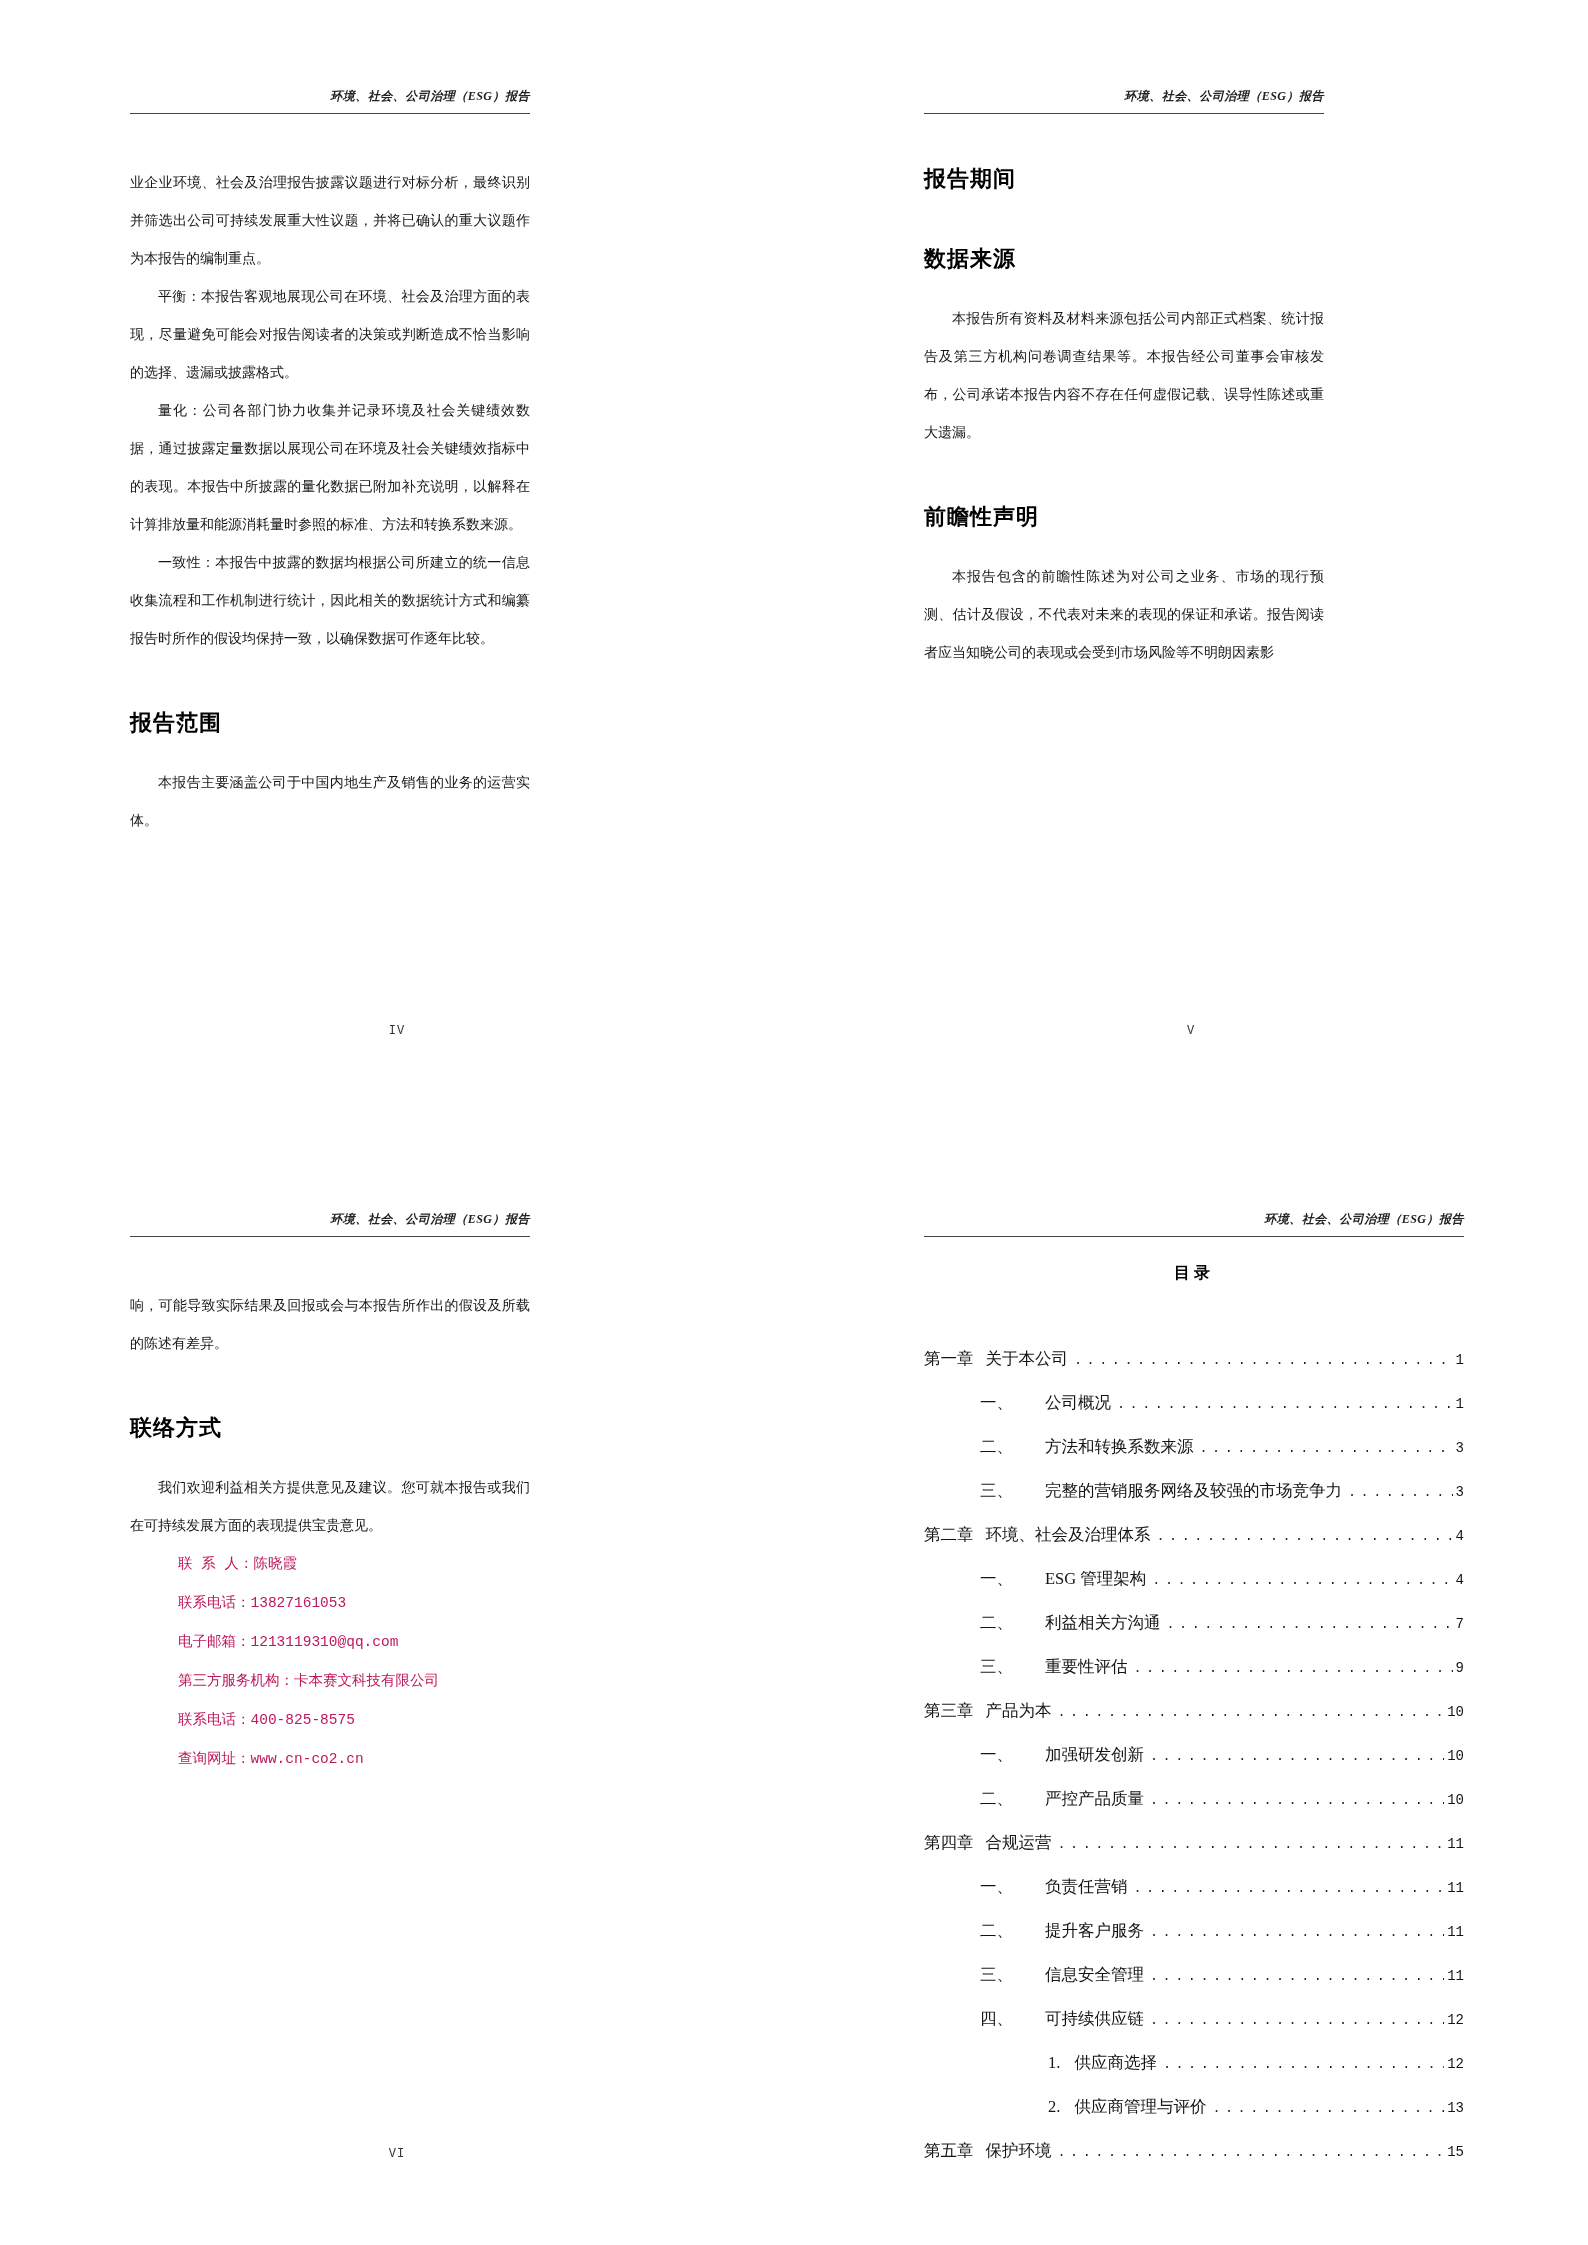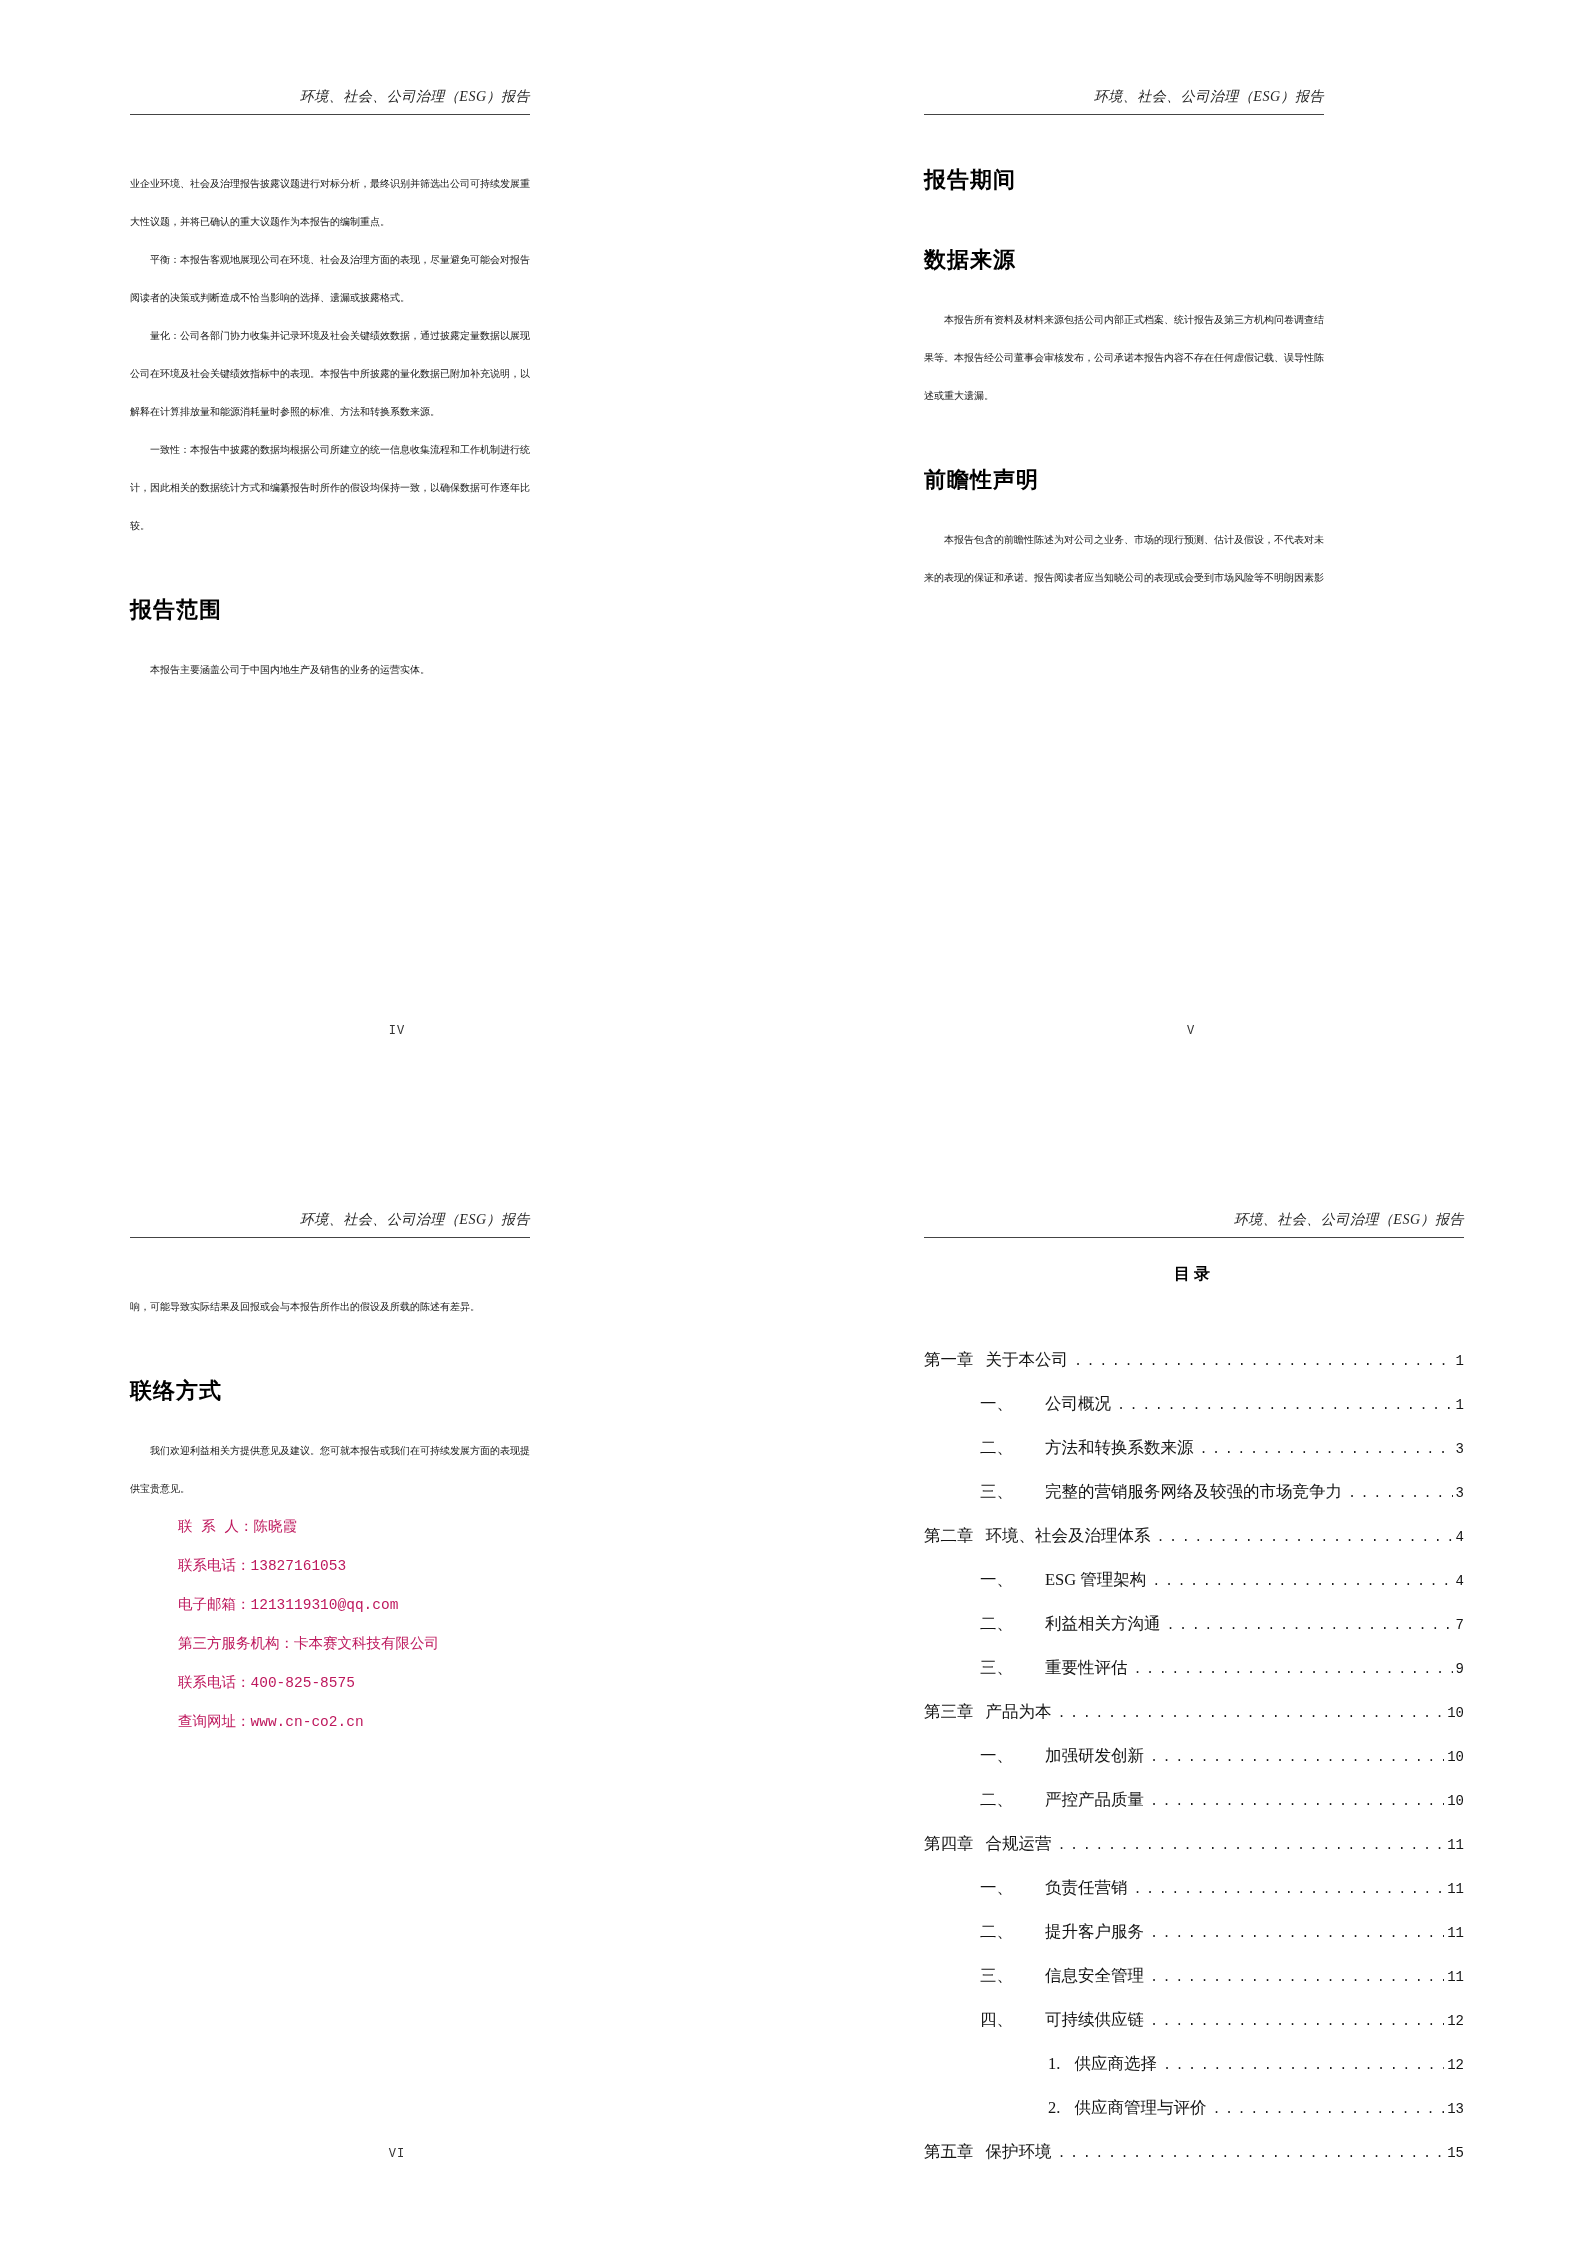--- a/index.html
+++ b/index.html
@@ -18,32 +18,33 @@
   #p3 { left: 0;     top: 1123px; }
   #p4 { left: 794px; top: 1123px; }
 
   .page-header {
     margin: 88px 0 0 130px;
     width: 400px;
     border-bottom: 1px solid #444444;
     padding-bottom: 8px;
     text-align: right;
     font-style: italic;
-    font-size: 14px;
+    font-size: 12px;
     letter-spacing: 0.5px;
     color: #222222;
+    font-weight: bold;
   }
   .wide .page-header { width: 540px; }
 
   .page-content { margin: 50px 0 0 130px; width: 400px; }
   .wide .page-content { width: 540px; margin-top: 26px; }
 
   p.para {
     margin: 0;
-    font-size: 10px;
+    font-size: 14px;
     line-height: 38px;
     text-align: justify;
     color: #161616;
   }
   p.para.ind { text-indent: 2em; }
 
   h2.sec {
     font-family: "Liberation Sans", sans-serif;
     font-weight: 700;
     font-size: 22px;

